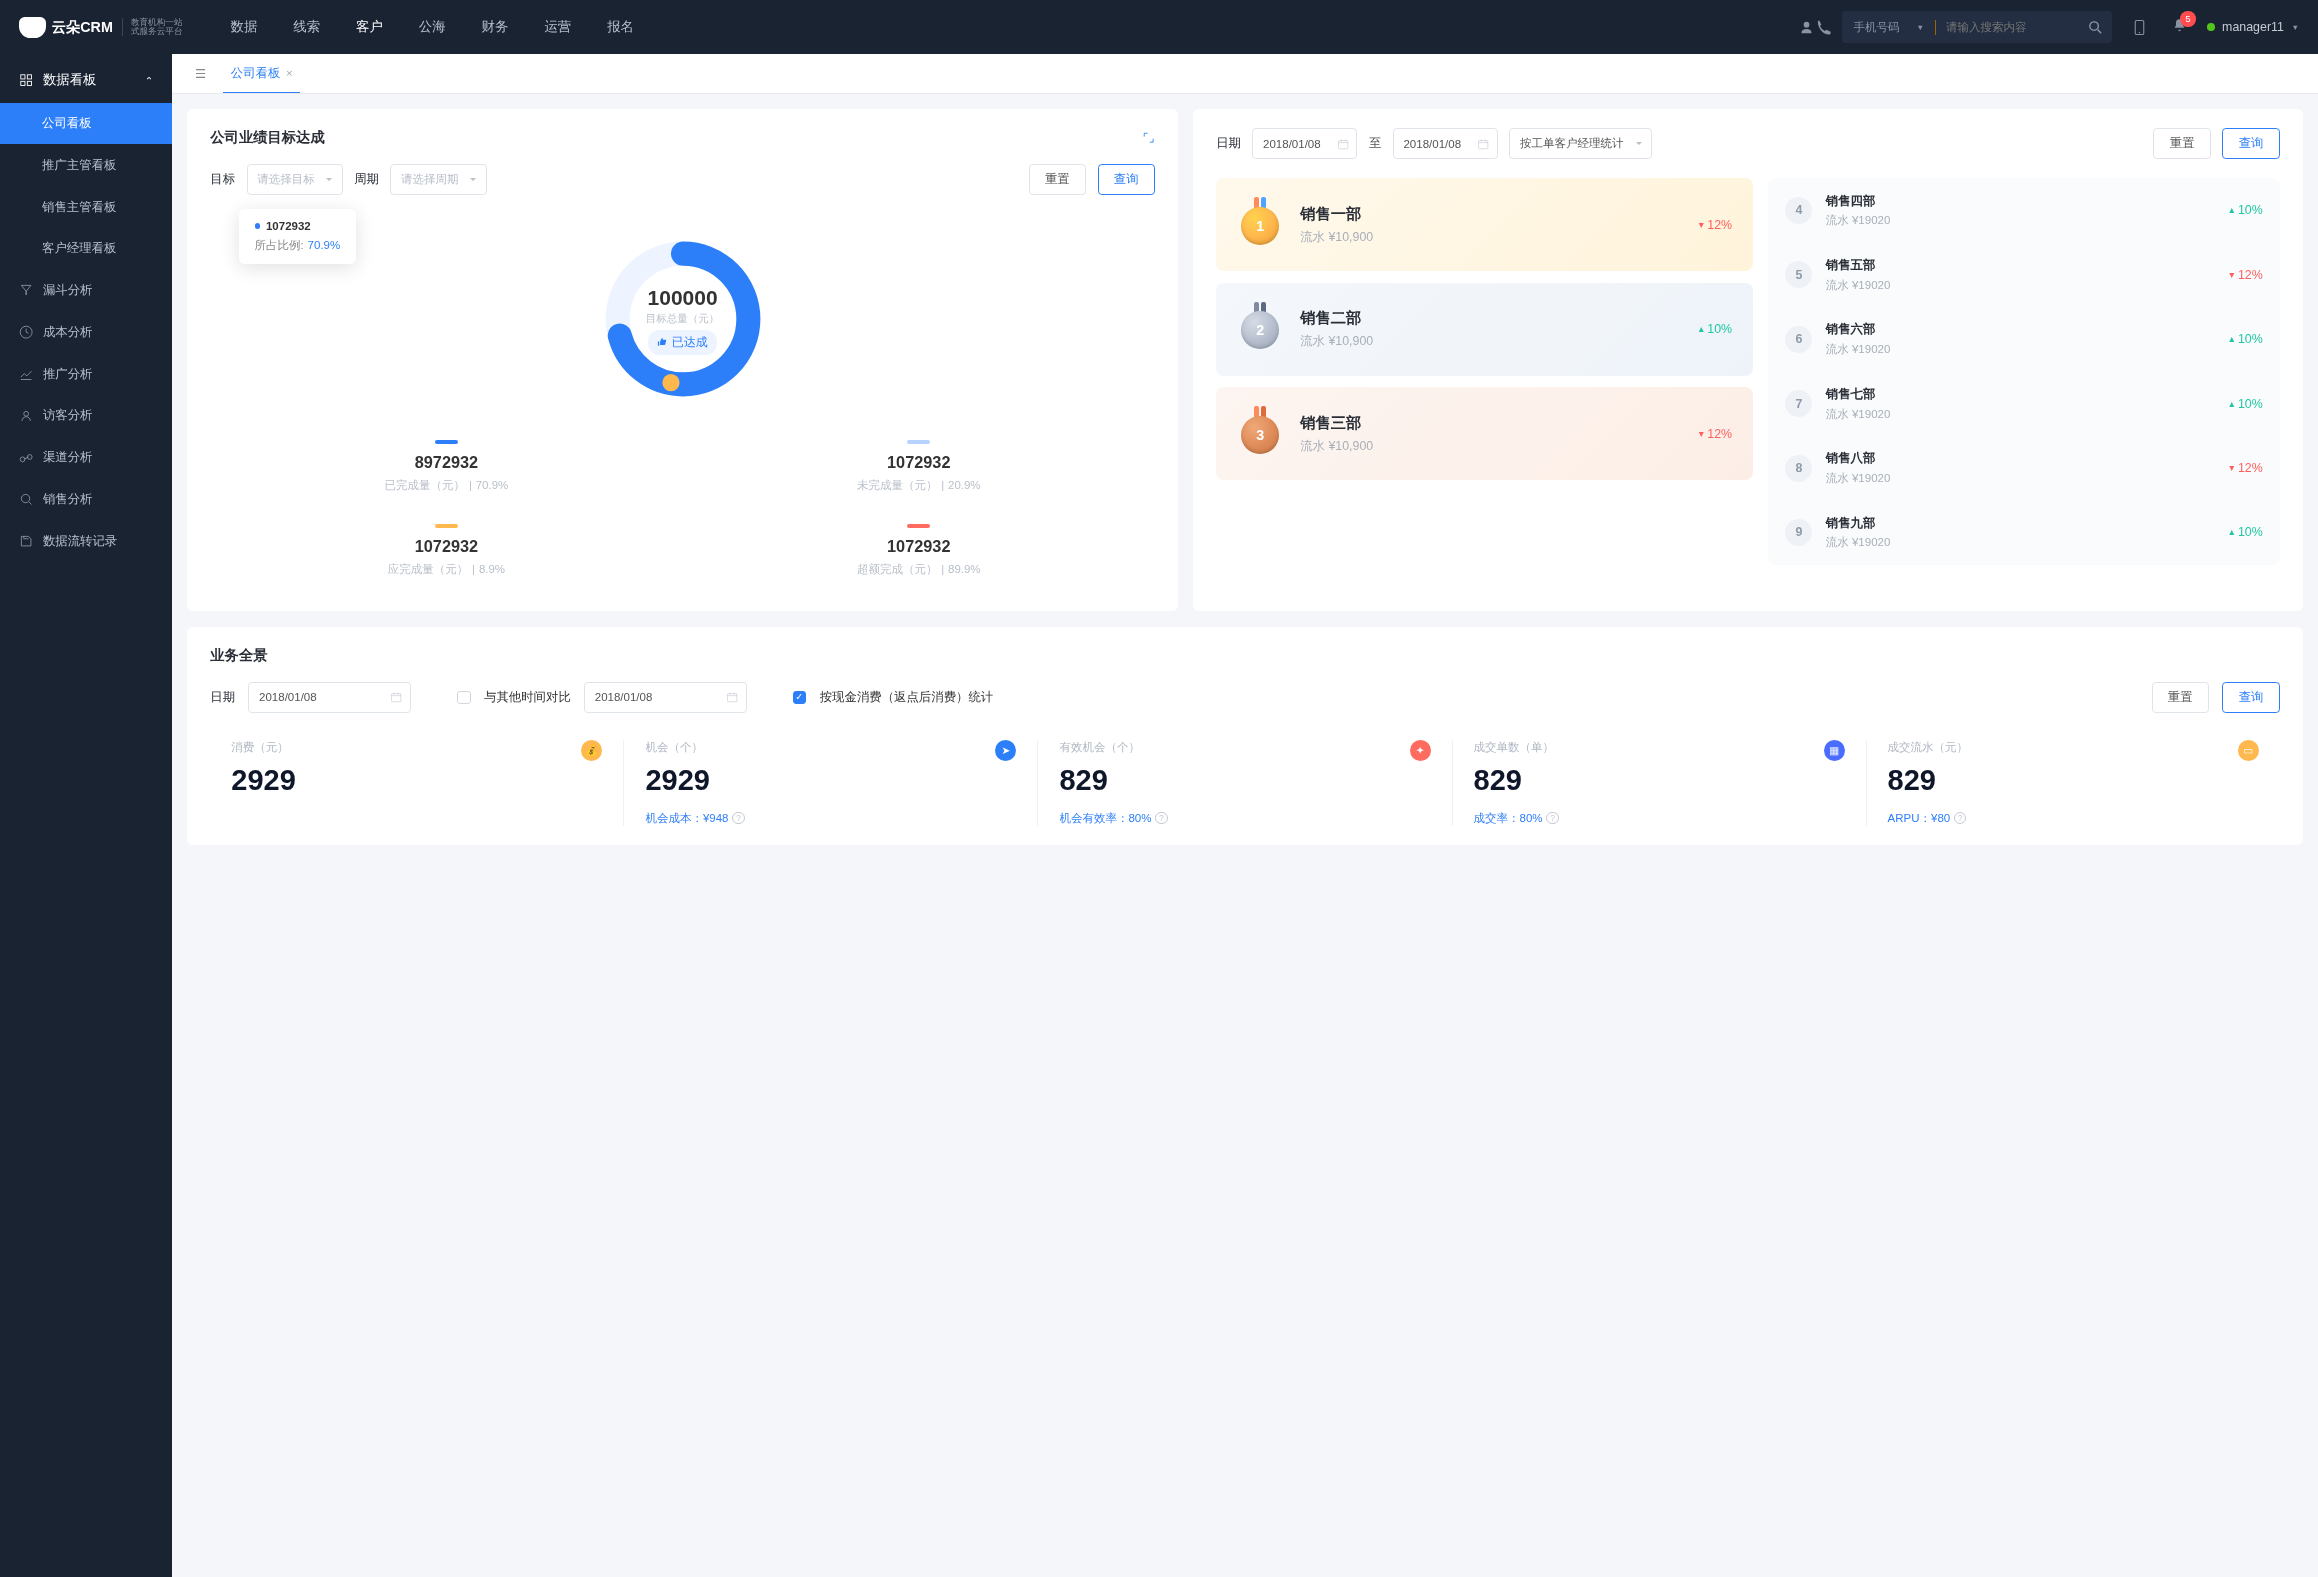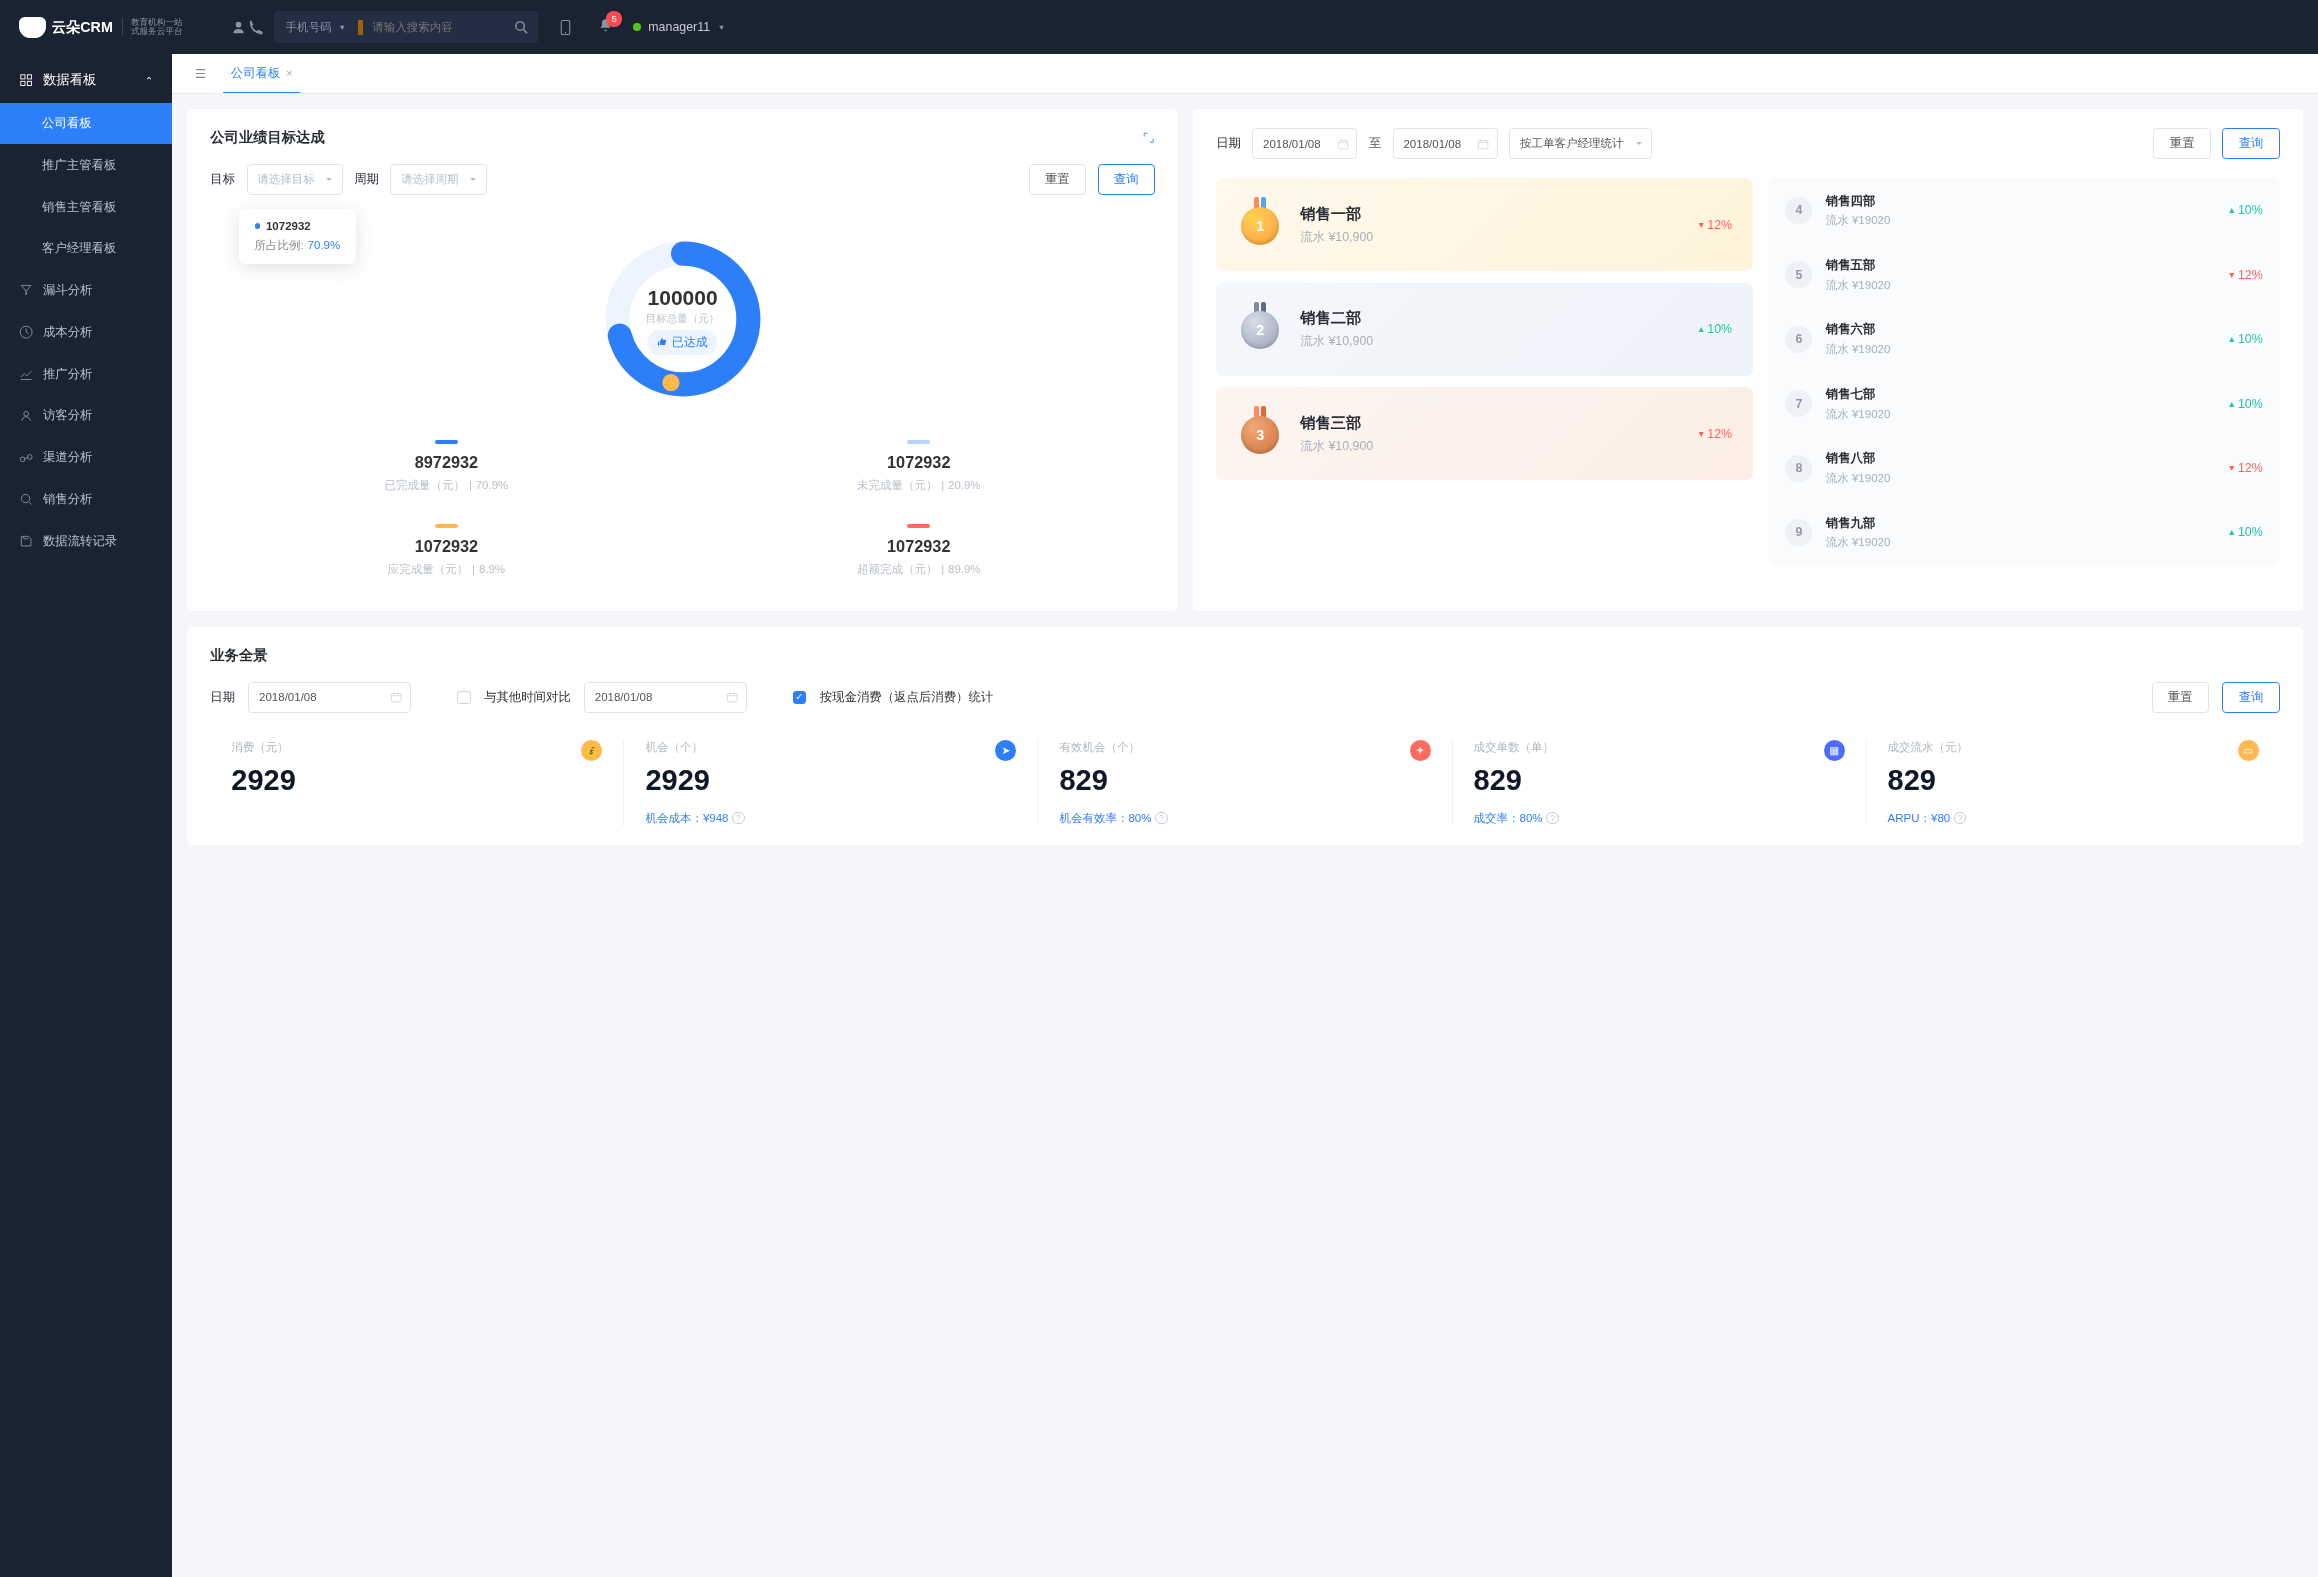--- a/index.html
+++ b/index.html
@@ -10,21 +10,21 @@
 .logo { display: flex; align-items: center; gap: 5.7px; margin-right: 48px; }
 .logo-icon { width: 27px; height: 21px; background: #fff; border-radius: 5.7px 5.7px 11.5px 11.5px; position: relative; }
 .logo-text { font-size: 14.3px; font-weight: 600; color: #fff; }
 .logo-sub { font-size: 8.6px; color: #8a92a4; line-height: 1.1; border-left: 1px solid #3a4556; padding-left: 7.6px; margin-left: 3.8px; }
 .nav-links { display: flex; gap: 36px; flex: 1; }
 .nav-link { color: #b8c0cf; cursor: pointer; font-size: 13.4px; padding: 17px 0; }
 .nav-link.active { color: #fff; font-weight: 500; }
 .nav-icons { display: flex; align-items: center; gap: 23px; margin-left: 19px; }
 .nav-icon { width: 17px; height: 17px; fill: #8a92a4; cursor: pointer; }
 .search-box { display: flex; align-items: center; background: #232e42; border-radius: 3.8px; height: 32.5px; margin-left: 9.6px; }
-.search-sel { padding: 0 11.5px; color: #8a92a4; font-size: 11.5px; border-right: 5px solid #a16207; display: flex; align-items: center; gap: 7px; cursor: pointer; }
+.search-sel { padding: 0 11.5px; color: #8a92a4; font-size: 11.5px; border-right: 1px solid #a16207; display: flex; align-items: center; gap: 17px; cursor: pointer; }
 .search-input { background: transparent; border: none; outline: none; color: #c5cbd4; padding: 0 9.6px; width: 143px; font-size: 11.5px; }
 .search-btn { width: 32.5px; display: flex; align-items: center; justify-content: center; cursor: pointer; }
 .badge { position: relative; }
 .badge-num { position: absolute; top: -5.7px; right: -7.6px; background: #ff4d4f; color: #fff; border-radius: 7.6px; min-width: 15.3px; height: 15.3px; font-size: 9.6px; display: flex; align-items: center; justify-content: center; padding: 0 3.8px; }
 .user-area { display: flex; align-items: center; gap: 7.6px; margin-left: 19px; cursor: pointer; }
 .status-dot { width: 7.6px; height: 7.6px; background: #52c41a; border-radius: 50%; }
 
 
 .layout { display: flex; }
 .sidebar { width: 172px; background: #1a2332; min-height: calc(100vh - 54px); padding-top: 3.8px; }
@@ -126,20 +126,29 @@
 
 <div class="topnav">
   <div class="logo">
     <div class="logo-icon"></div>
     <div class="logo-text">云朵CRM</div>
     <div class="logo-sub">
       <div>教育机构一站</div>
       <div>式服务云平台</div>
     </div>
   </div>
+  <div class="nav-links" id="navlinks">
+      <div class="nav-link">数据</div>
+      <div class="nav-link">线索</div>
+      <div class="nav-link active">客户</div>
+      <div class="nav-link">公海</div>
+      <div class="nav-link">财务</div>
+      <div class="nav-link">运营</div>
+      <div class="nav-link">报名</div>
+    </div>
   <svg class="nav-icon" viewBox="0 0 24 24">
       <path d="M12 12a4 4 0 100-8 4 4 0 000 8zm0 2c-4 0-7 2-7 5v1h14v-1c0-3-3-5-7-5z"></path>
     </svg>
   <svg class="nav-icon" viewBox="0 0 24 24">
       <path d="M6 2l3 6-2 2a12 12 0 007 7l2-2 6 3v2a2 2 0 01-2 2A18 18 0 014 4a2 2 0 012-2z"></path>
     </svg>
   <div class="search-box">
     <div class="search-sel">
       <span>手机号码</span>
       <span style="font-size:7.6px">▼</span>

